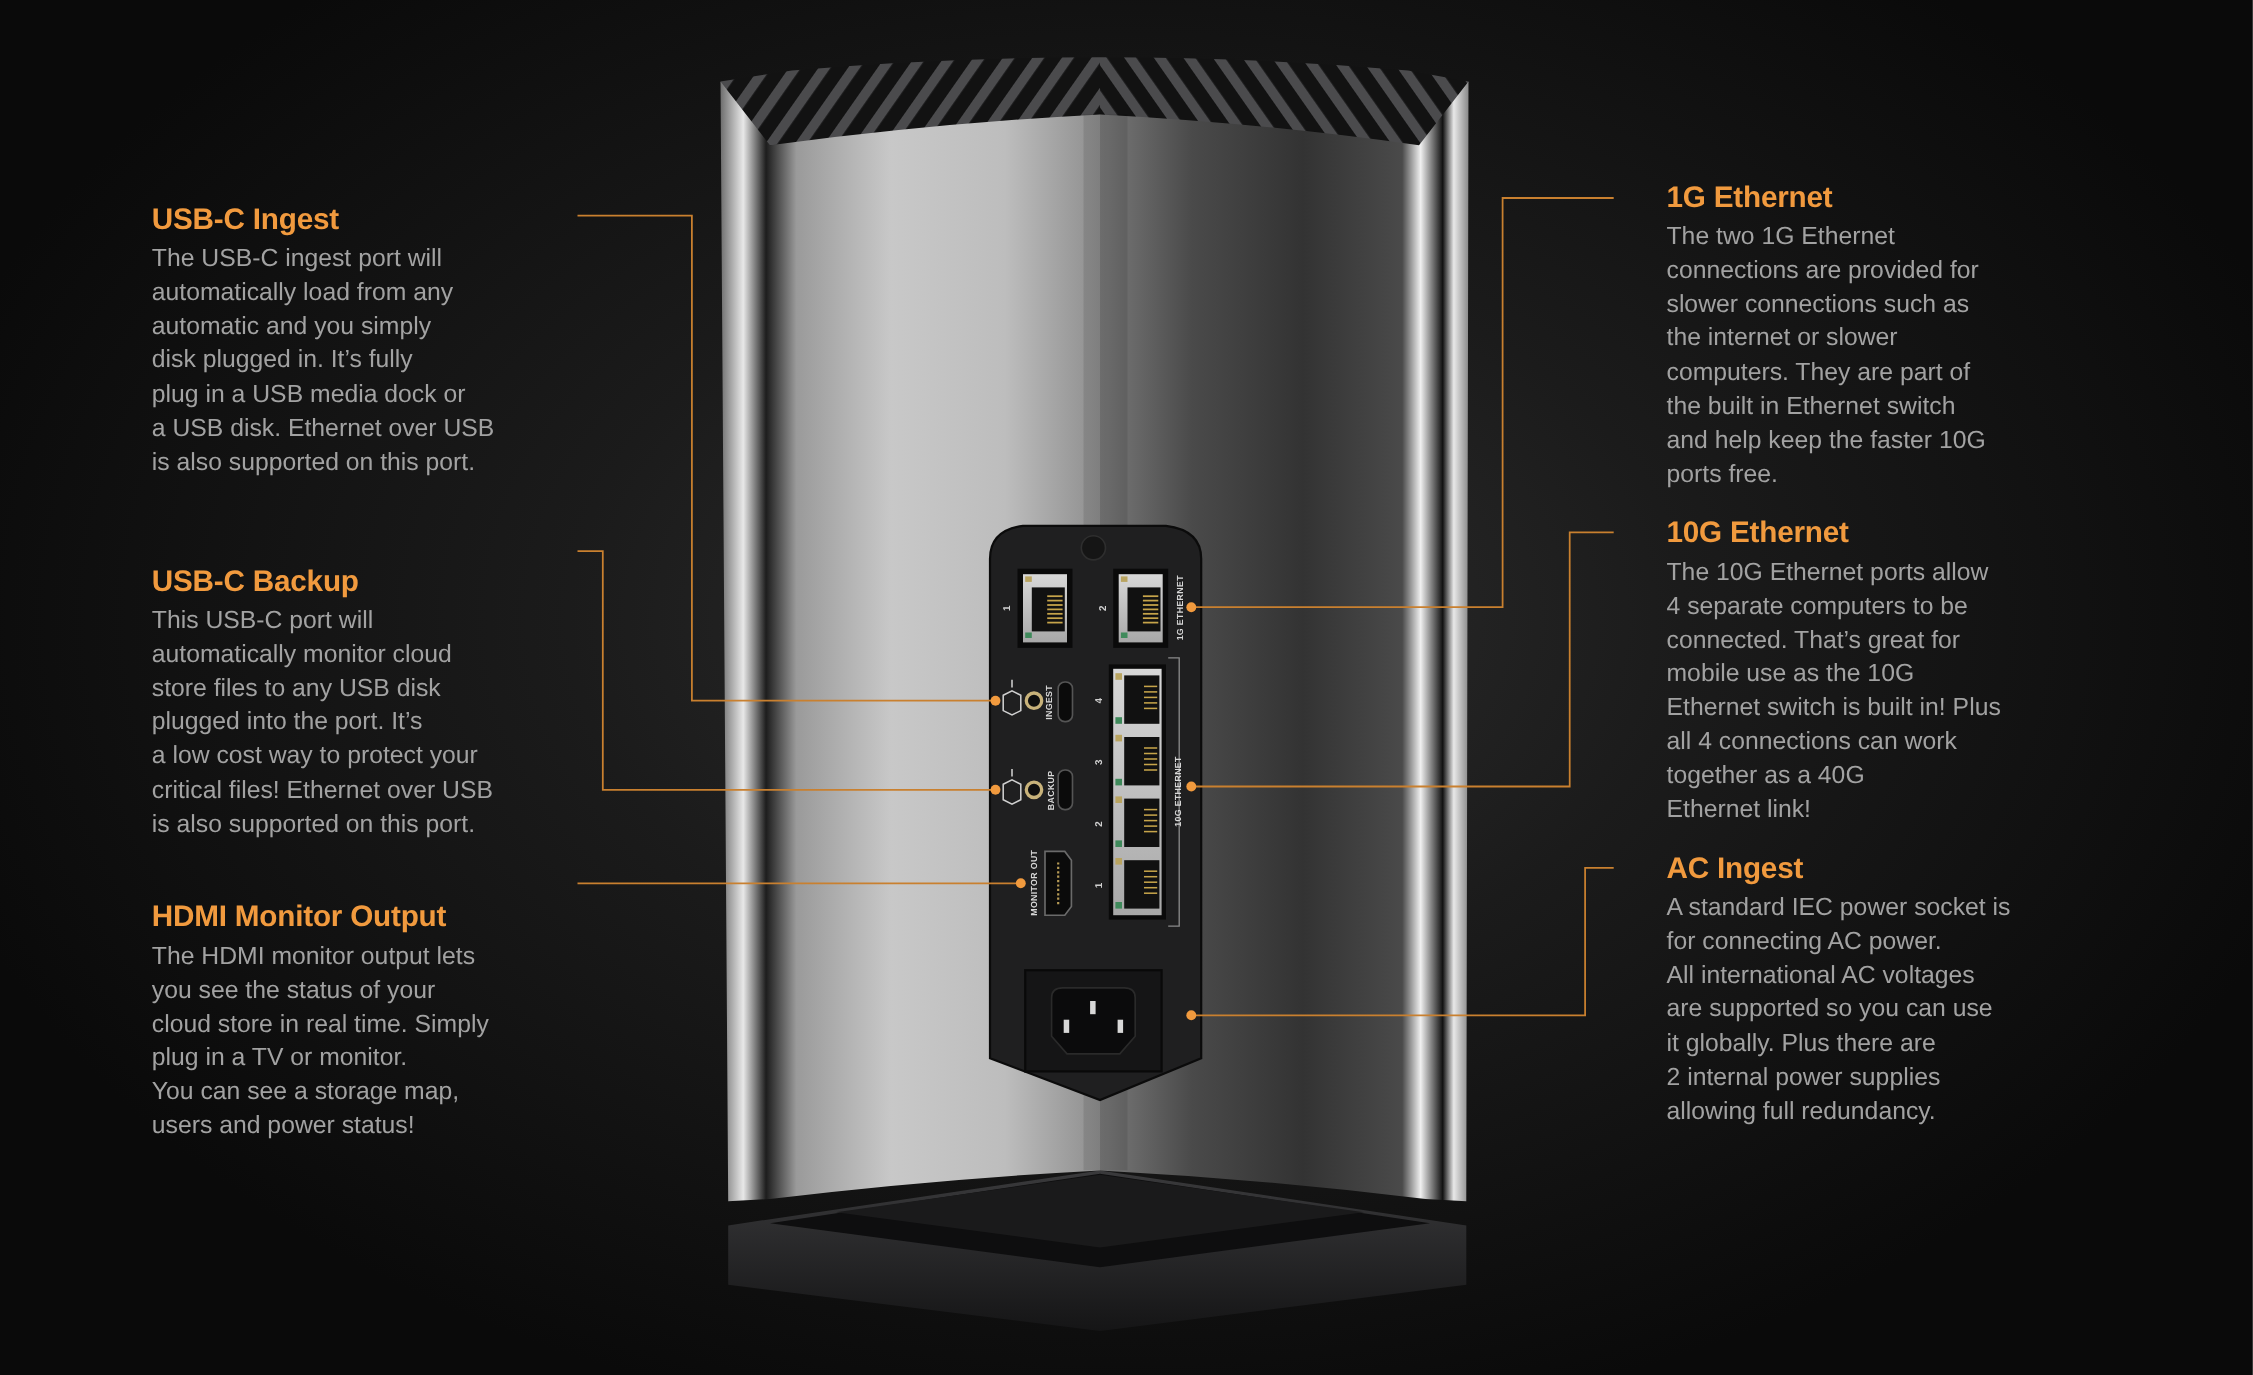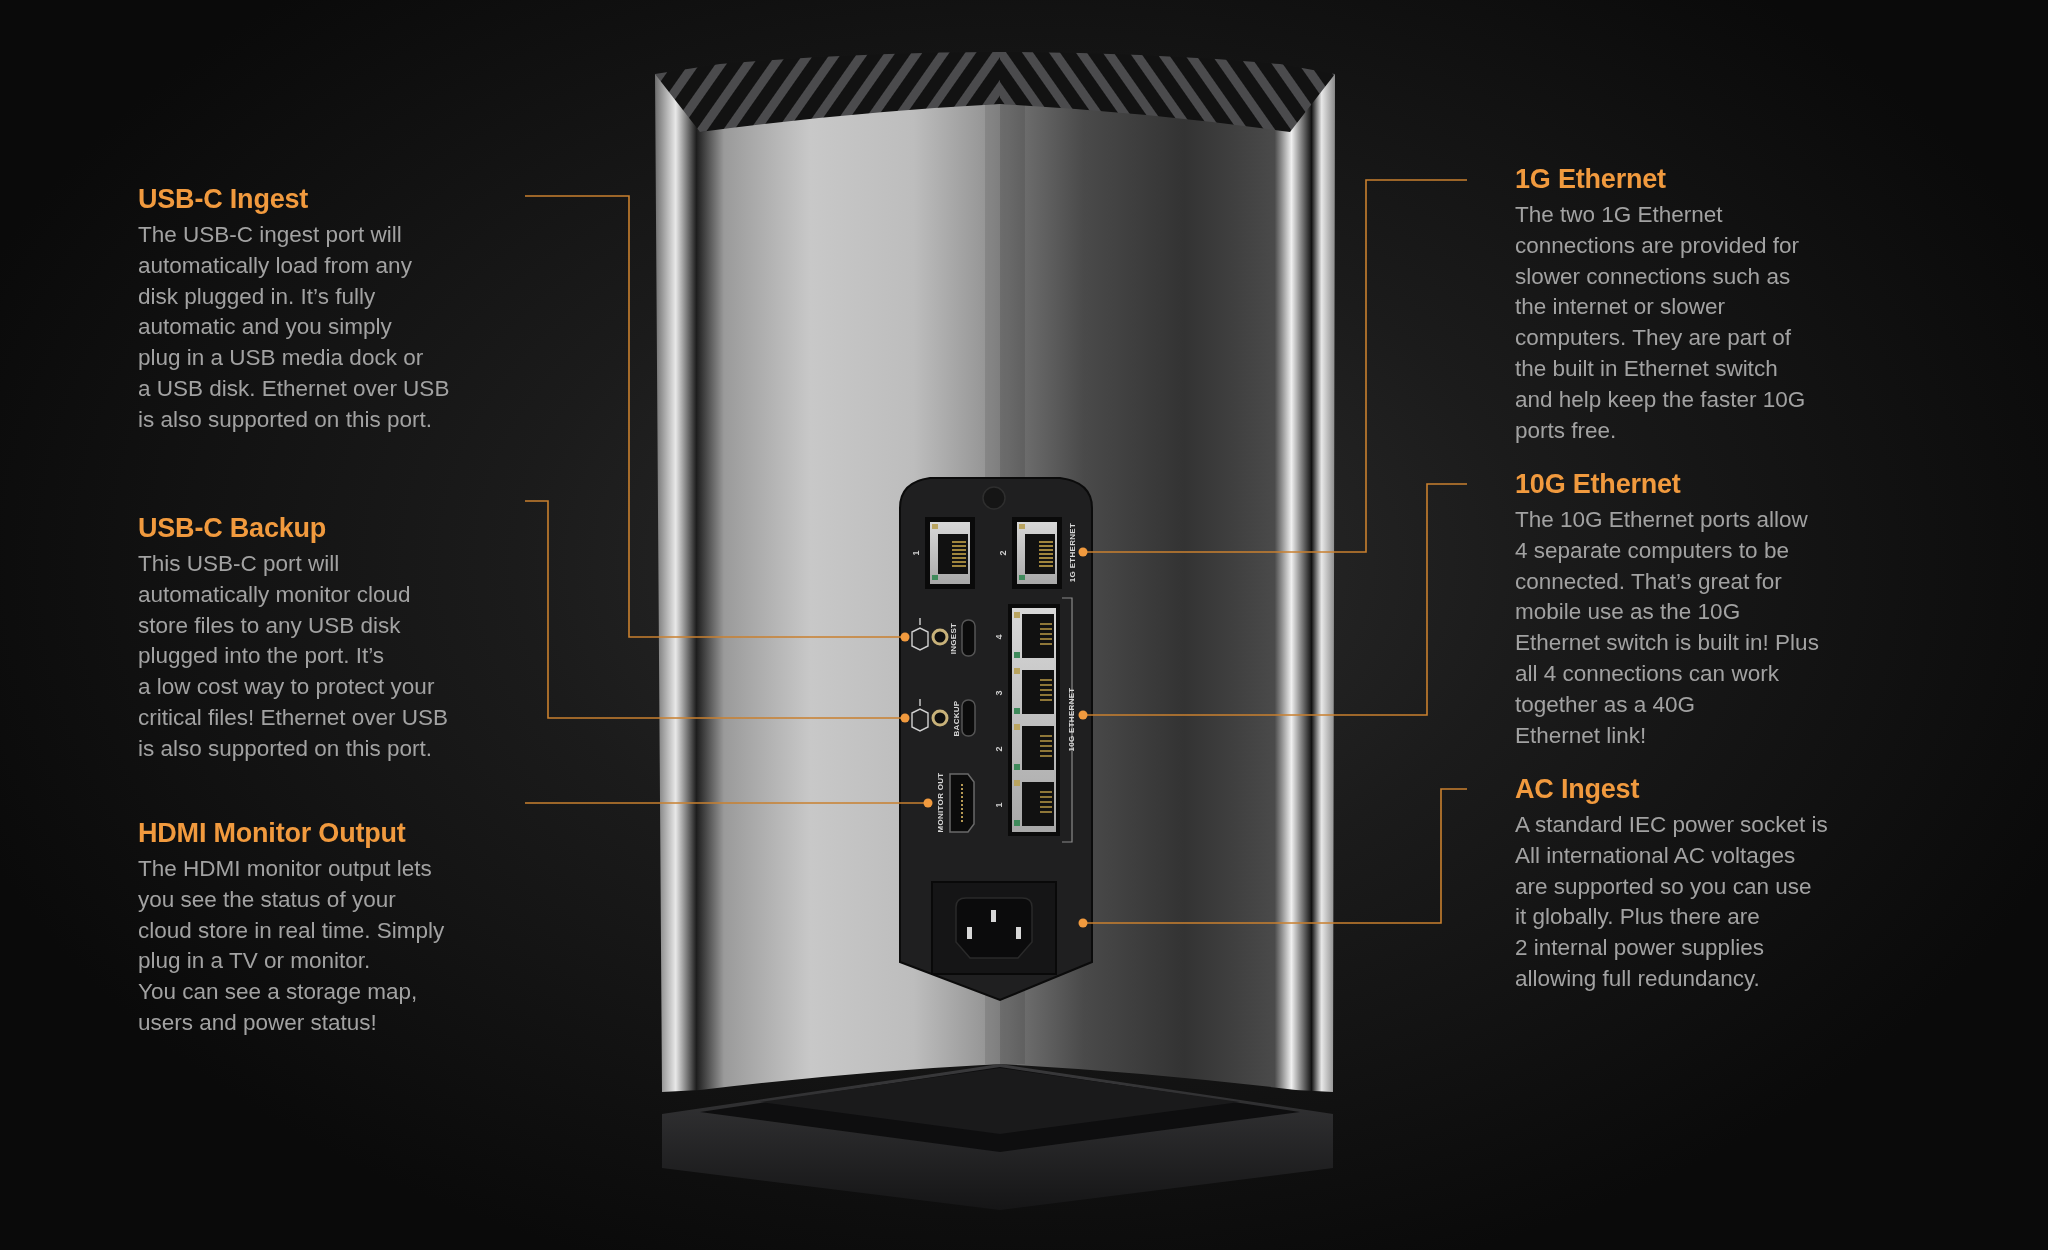--- a/index.html
+++ b/index.html
@@ -213,22 +213,22 @@
   <span class="port-num" style="left:996px;top:620px;">4</span>
   <span class="port-num" style="left:996px;top:676px;">3</span>
   <span class="port-num" style="left:996px;top:732px;">2</span>
   <span class="port-num" style="left:996px;top:788px;">1</span>
 
   <div class="callout" style="left:138px;top:170px;">
     <h2 style="color:#F19A3E">USB-C Ingest</h2>
     <p>
       <span>The USB-C ingest port will</span>
       <span>automatically load from any</span>
+      <span>automatic and you simply</span>
       <span>disk plugged in. It’s fully</span>
-      <span>automatic and you simply</span>
       <span>plug in a USB media dock or</span>
       <span>a USB disk. Ethernet over USB</span>
       <span>is also supported on this port.</span>
     </p>
   </div>
 
   <div class="callout" style="left:138px;top:474px;margin-top:25px;">
     <h2 style="color:#F19A3E">USB-C Backup</h2>
     <p>
       <span>This USB-C port will</span>
@@ -278,20 +278,21 @@
       <span>all 4 connections can work</span>
       <span>together as a 40G</span>
       <span>Ethernet link!</span>
     </p>
   </div>
 
   <div class="callout" style="left:1515px;top:760px;">
     <h2 style="color:#F19A3E">AC Ingest</h2>
     <p>
       <span>A standard IEC power socket is</span>
+      <span>for connecting AC power.</span>
       <span>All international AC voltages</span>
       <span>are supported so you can use</span>
       <span>it globally. Plus there are</span>
       <span>2 internal power supplies</span>
       <span>allowing full redundancy.</span>
     </p>
   </div>
 
 </div>
 

